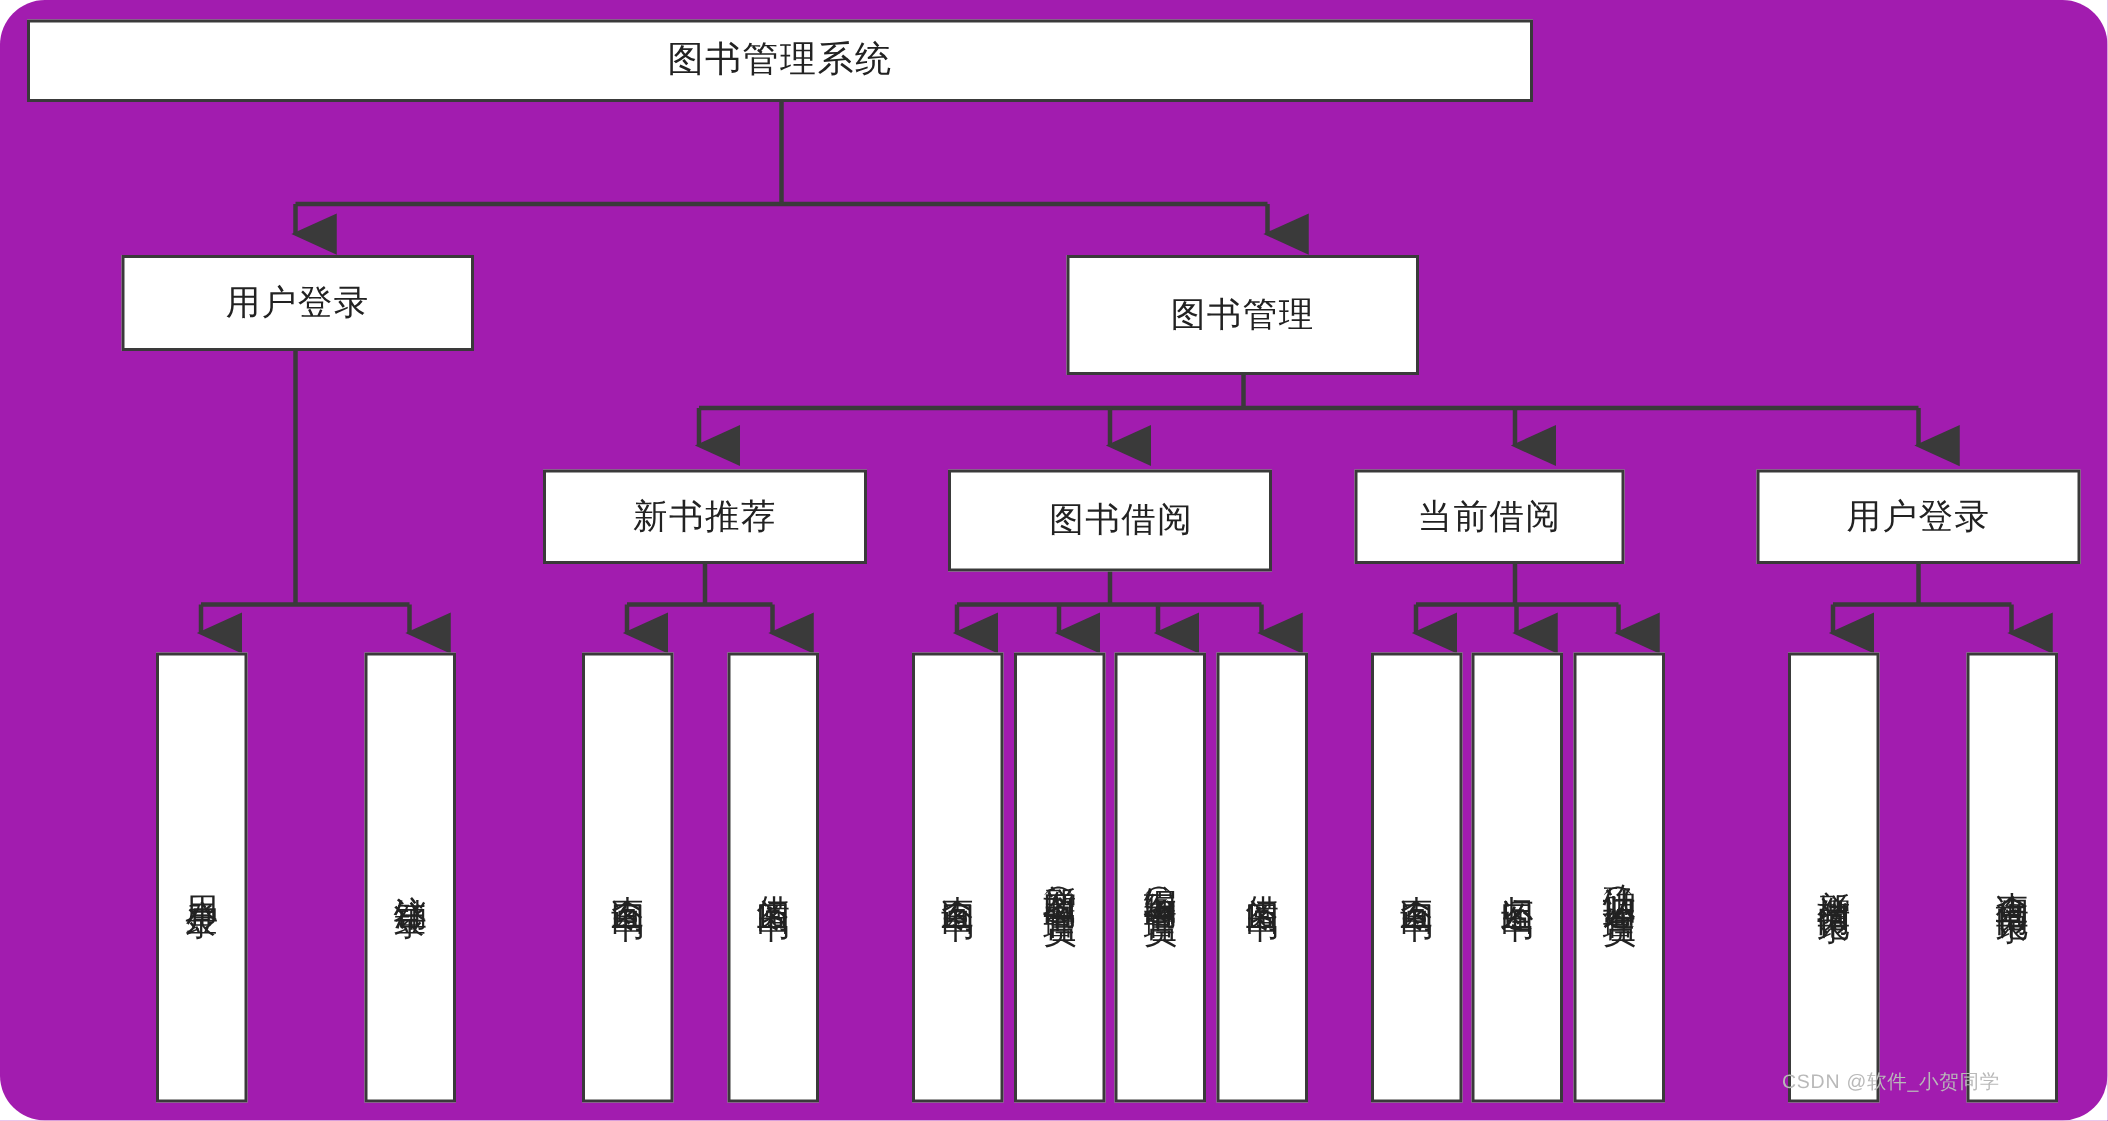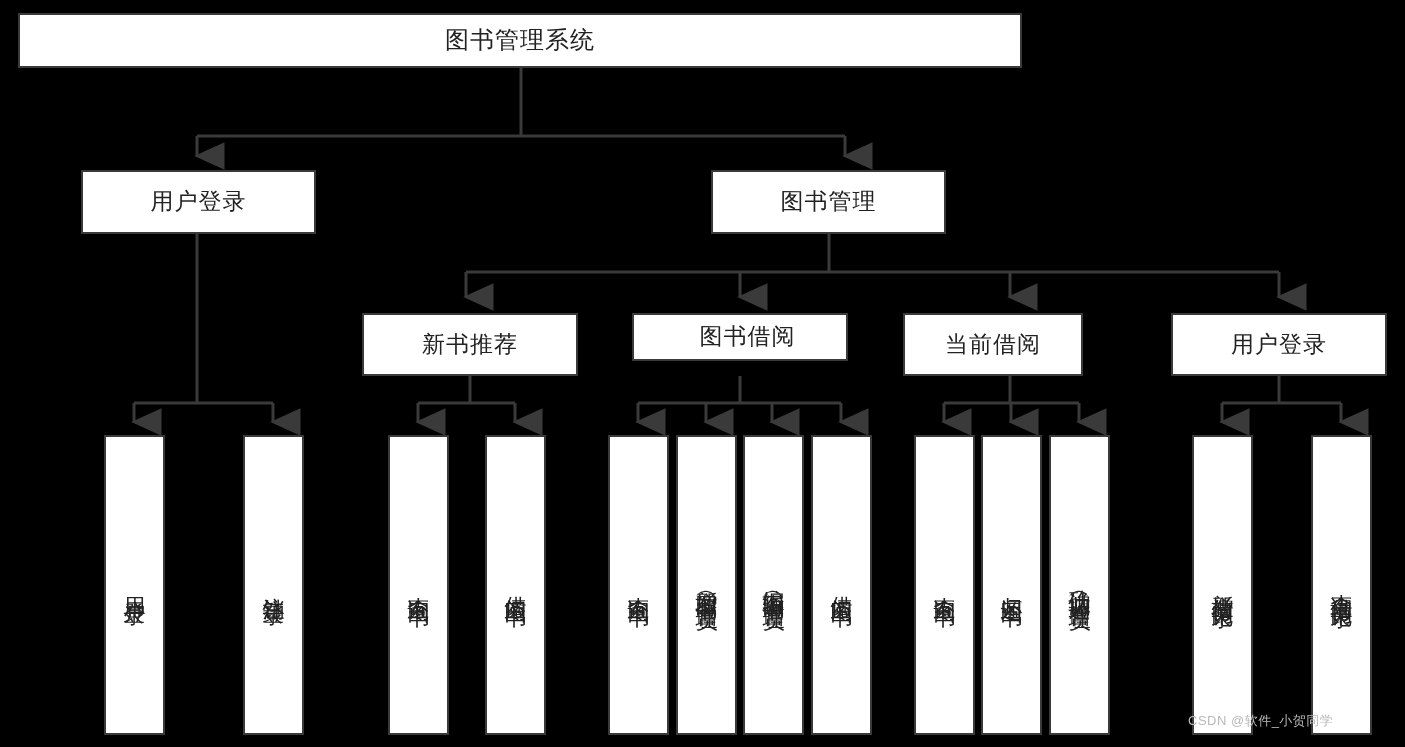--- a/index.html
+++ b/index.html
@@ -7,22 +7,23 @@
     padding: 0;
     background: #ffffff;
   }
   body {
     font-family: "Liberation Sans", "DejaVu Sans", sans-serif;
   }
   #canvas {
     position: relative;
     width: 1405px;
     height: 747px;
-    background: #000000;
+    background: #a21caf;
     overflow: hidden;
+    border-radius: 30px;
   }
   svg.edges {
     position: absolute;
     left: 0;
     top: 0;
     width: 1405px;
     height: 747px;
     pointer-events: none;
   }
   .node {
@@ -112,24 +113,24 @@
       <path d="M 1279 376 L 1279 403"></path>
       <path d="M 1222 403 L 1341 403"></path>
       <path d="M 1222 403 L 1222 422" marker-end="url(#arrow)"></path>
       <path d="M 1341 403 L 1341 422" marker-end="url(#arrow)"></path>
     </g>
   </svg>
 
   <div class="node horiz root" style="left:18px; top:13px; width:1004px; height:55px;">图书管理系统</div>
 
   <div class="node horiz" style="left:81px; top:170px; width:235px; height:64px;">用户登录</div>
-  <div class="node horiz" style="left:711px; top:170px; width:235px; height:64px;">图书管理</div>
+  <div class="node horiz" style="left:711px; top:170px; width:235px; height:80px;">图书管理</div>
 
   <div class="node horiz" style="left:362px; top:313px; width:216px; height:63px;">新书推荐</div>
-  <div class="node horiz" style="left:632px; top:313px; width:216px; height:48px;padding-left:15px;">图书借阅</div>
+  <div class="node horiz" style="left:632px; top:313px; width:216px; height:68px;padding-left:15px;">图书借阅</div>
   <div class="node horiz" style="left:903px; top:313px; width:180px; height:63px;">当前借阅</div>
   <div class="node horiz" style="left:1171px; top:313px; width:216px; height:63px;">用户登录</div>
 
   <div class="node vert" style="left:104px; top:435px; width:61px; height:300px;">用户登录</div>
   <div class="node vert" style="left:243px; top:435px; width:61px; height:300px;">注销登录</div>
 
   <div class="node vert" style="left:388px; top:435px; width:61px; height:300px;">查询图书</div>
   <div class="node vert" style="left:485px; top:435px; width:61px; height:300px;">借阅图书</div>
 
   <div class="node vert" style="left:608px; top:435px; width:61px; height:300px;">查询图书</div>

